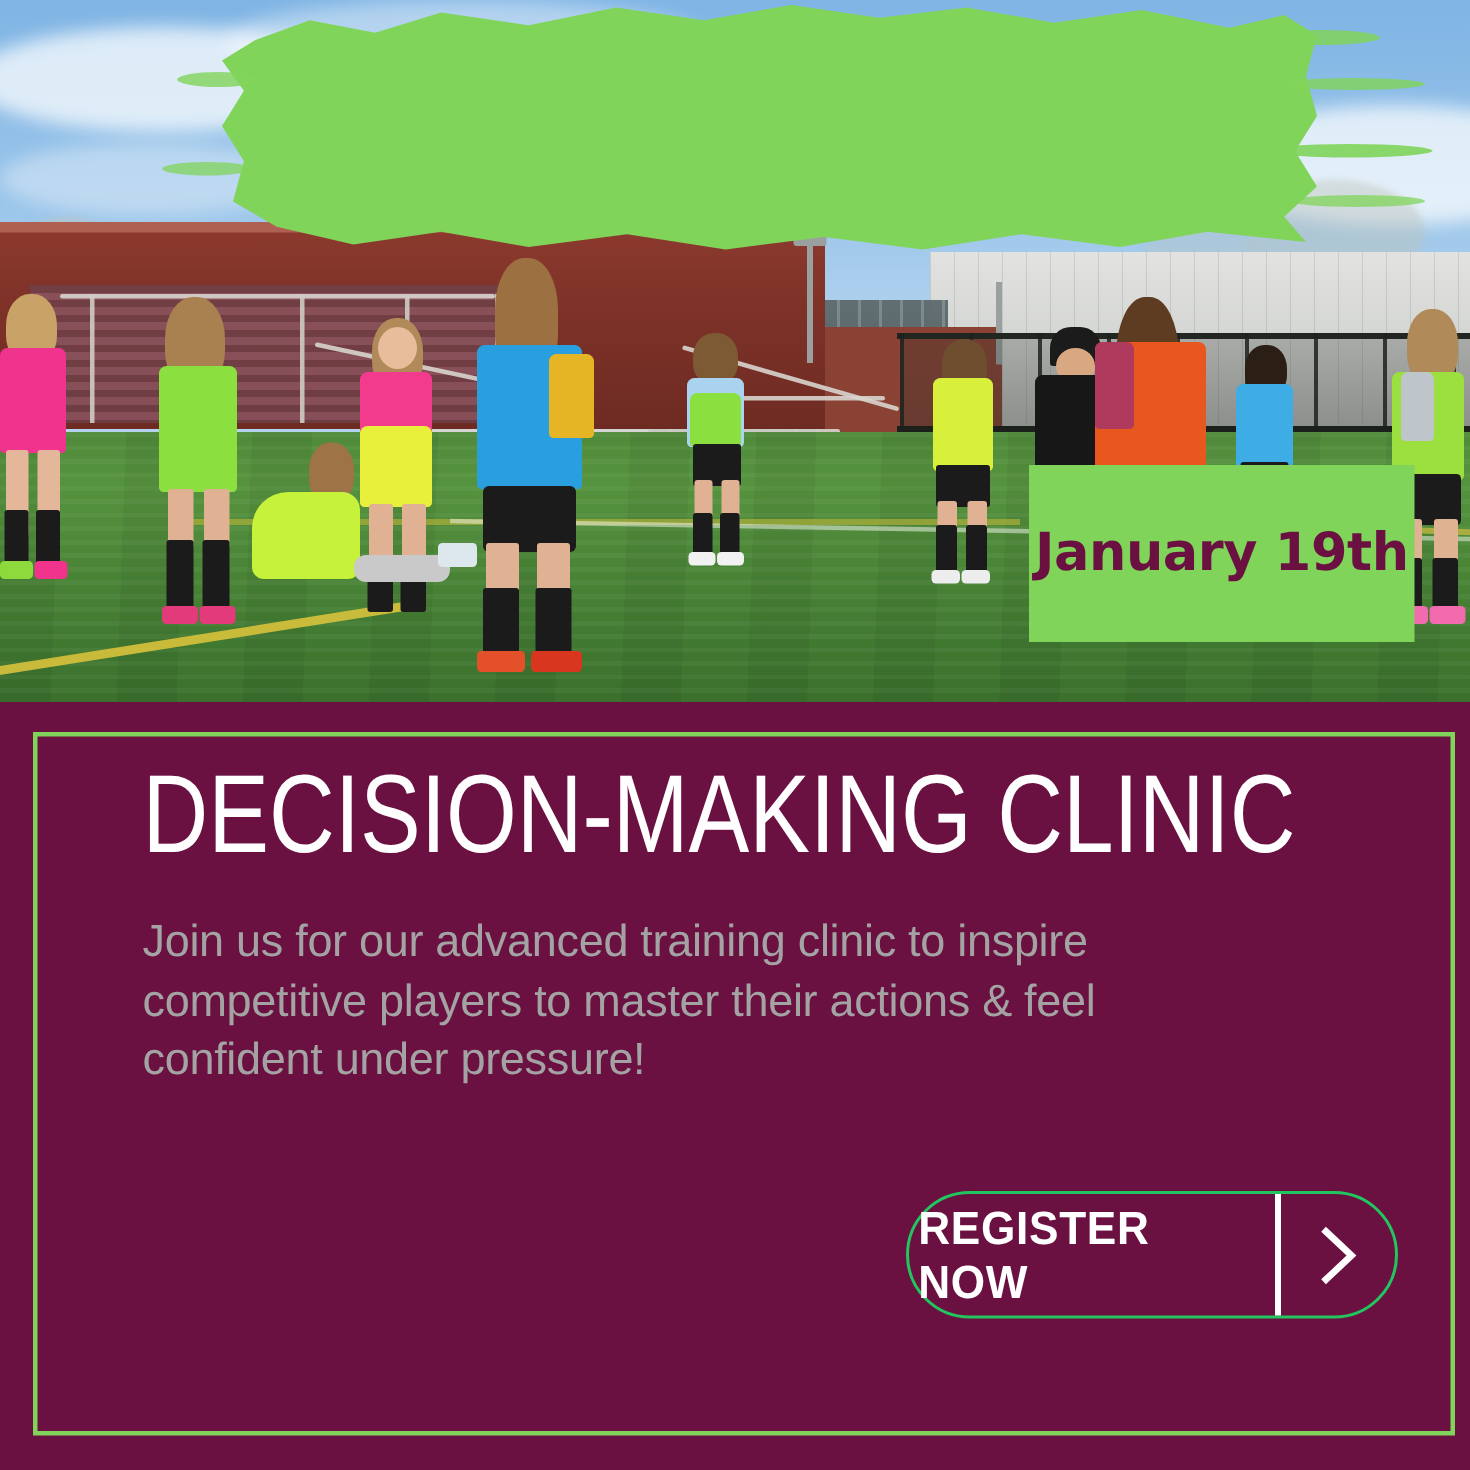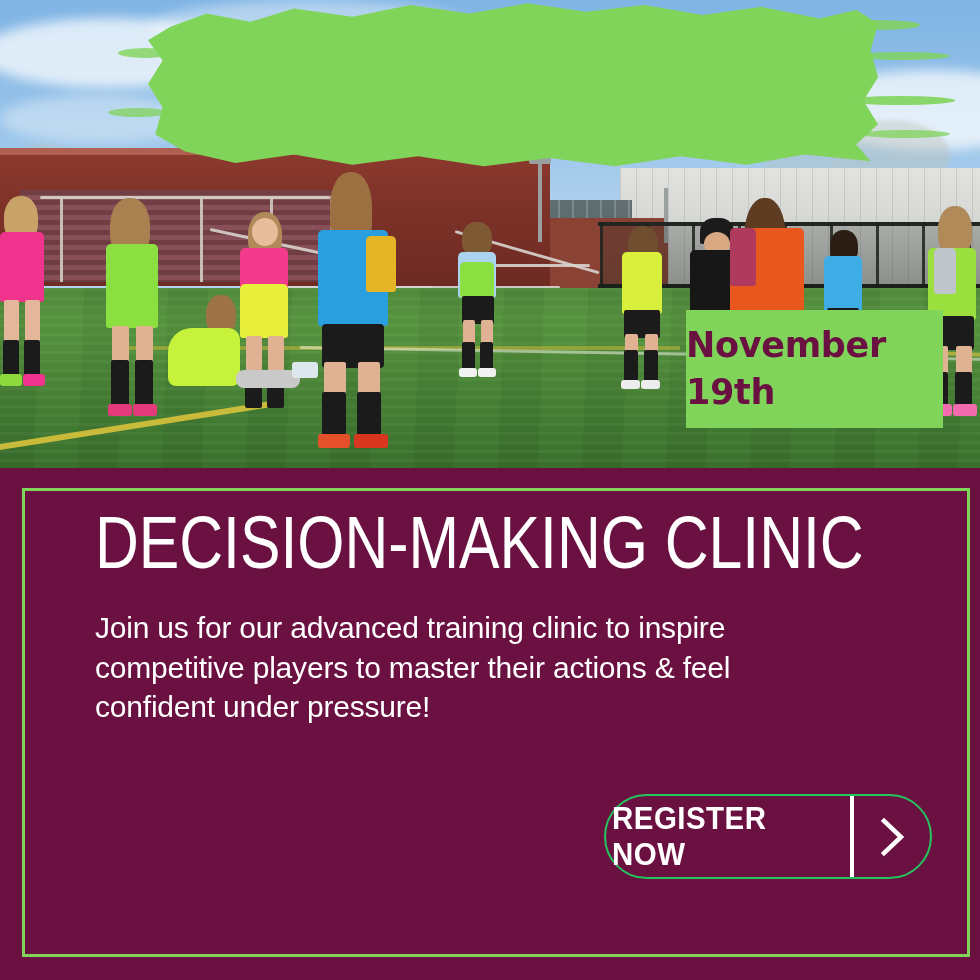--- a/index.html
+++ b/index.html
@@ -168,21 +168,21 @@
   .headline{
     position:absolute;left:95px;top:38px;
     font-family:"Liberation Sans Narrow","Liberation Sans",sans-serif;
     font-weight:400;font-size:74px;color:#FFFFFF;letter-spacing:0px;
     transform:scaleX(.82);transform-origin:left center;white-space:nowrap;
     line-height:1;
   }
   .subhead{
     position:absolute;left:95px;top:140px;width:760px;
     font-family:"Liberation Sans","DejaVu Sans",sans-serif;
-    font-weight:400;font-size:30px;color:#ffffff;line-height:1.32;
+    font-weight:400;font-size:30px;color:#a3a3a3;line-height:1.32;
     letter-spacing:-.2px;
   }
 
   
   .details{
     position:absolute;left:24px;top:279px;width:554px;height:200px;
     background:#80D45A;box-sizing:border-box;padding:28px 0 0 18px;
   }
   .detail-row{
     font-family:"Liberation Sans Narrow","Liberation Sans",sans-serif;
@@ -378,21 +378,21 @@
 
     <div class="brush"></div>
     <div class="brush-streak bs1"></div>
     <div class="brush-streak bs2"></div>
     <div class="brush-streak bs3"></div>
     <div class="brush-streak bs4"></div>
     <div class="brush-streak bs5"></div>
     <div class="brush-streak bs6"></div>
 
     <div class="date-badge">
-      <div>November 19th</div>
+      <div>January 19th</div>
     </div>
   </div>
 
   <div class="panel">
     <div class="panel-frame"></div>
 
     <div class="headline">DECISION-MAKING CLINIC</div>
 
     <div class="subhead">Join us for our advanced training clinic to inspire competitive players to master their actions &amp; feel confident under pressure!</div>
 

